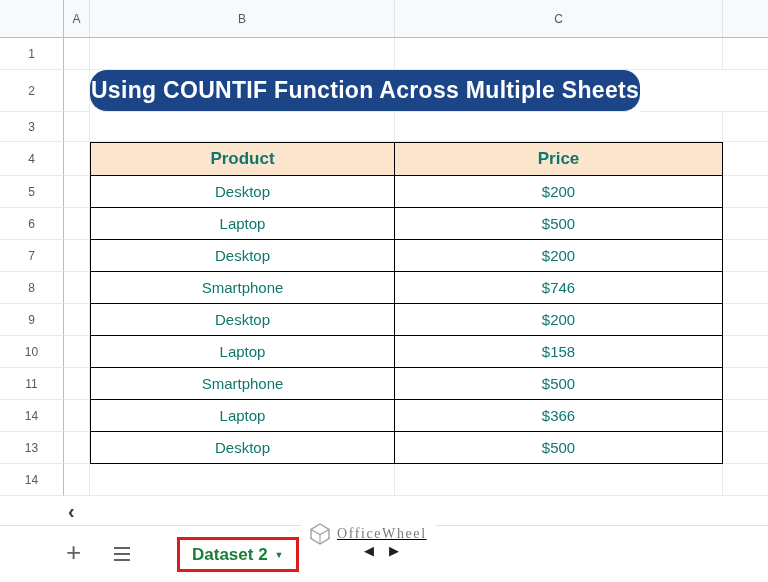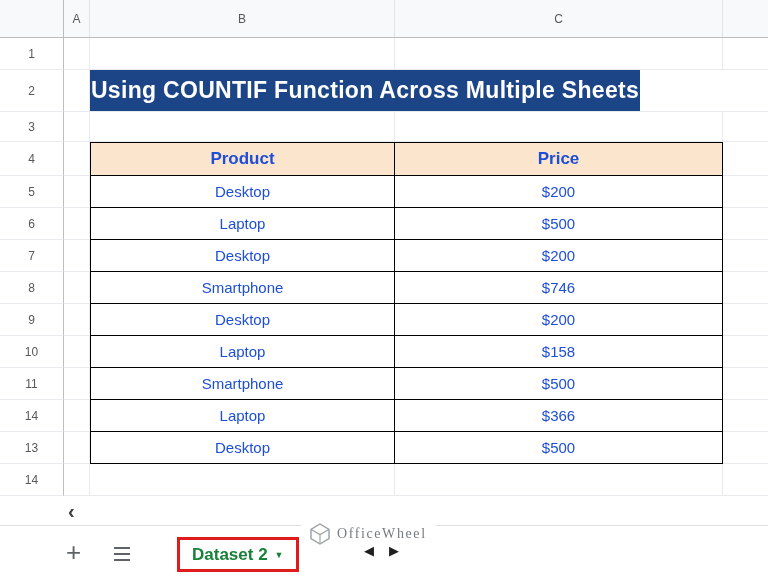--- a/index.html
+++ b/index.html
@@ -16,43 +16,43 @@
   .wRest{flex:1;}
   .last{border-right:none !important;}
 
   
   .row{display:flex;}
   .h30{height:30px;} .h32{height:32px;} .h34{height:34px;} .h42{height:42px;}
   .rh{width:64px;flex:none;display:flex;align-items:center;justify-content:center;font-size:12px;color:#55585c;border-right:1px solid #bdbdbd;border-bottom:1px solid #e8eaed;background:#fff;}
   .c{border-right:1px solid #e8eaed;border-bottom:1px solid #e8eaed;background:#fff;}
 
   
-  .title-cell{width:550px;flex:none;display:flex;align-items:center;justify-content:center;background:#1c4587;color:#fff;font-weight:700;font-size:23px;letter-spacing:.3px;border-bottom:1px solid #e8eaed;}
-
-  
-  .tc{display:flex;align-items:center;justify-content:center;font-size:15px;color:#1d4ed8;border-right:1.5px solid #000;border-bottom:1.5px solid #000;background:#fff;}
+  .title-cell{width:550px;flex:none;display:flex;align-items:center;justify-content:center;background:#1c4587;color:#fff;font-weight:700;font-size:23px;letter-spacing:.3px;border-bottom:1px solid #e8eaed;border-radius:17px;}
+
+  
+  .tc{display:flex;align-items:center;justify-content:center;font-size:15px;color:#0f766e;border-right:1.5px solid #000;border-bottom:1.5px solid #000;background:#fff;}
   .tc.first{border-left:1.5px solid #000;}
   .th{background:#fce5cd;font-weight:700;font-size:17px;border-top:1.5px solid #000;}
 
   
   .scroll-strip{height:30px;display:flex;align-items:center;background:#fff;border-bottom:1px solid #e0e0e0;}
   .scroll-arrow{margin-left:68px;font-size:20px;line-height:1;font-weight:700;color:#3c4043;cursor:pointer;}
 
   
   .tab-bar{position:relative;height:56px;background:#fff;}
   .plus-btn{position:absolute;left:66px;top:13px;font-size:26px;color:#5f6368;line-height:1;cursor:pointer;}
   .menu-btn{position:absolute;left:112px;top:20px;width:20px;height:16px;cursor:pointer;}
   .menu-btn .bar{position:absolute;left:2px;width:16px;height:2px;background:#5f6368;}
   .bar1{top:1px;} .bar2{top:7px;} .bar3{top:13px;}
   .sheet-tab{position:absolute;left:177px;top:11px;height:35px;display:flex;align-items:center;gap:7px;padding:0 12px;border:3px solid #e01b1b;background:transparent;z-index:6;cursor:pointer;}
   .tab-label{color:#188038;font-weight:700;font-size:17px;white-space:nowrap;}
   .tab-caret{color:#188038;font-size:9px;}
 
   
-  .watermark{position:absolute;left:301px;top:517px;height:33px;display:flex;align-items:center;gap:7px;padding:0 9px;background:rgba(255,255,255,.93);z-index:5;}
+  .watermark{position:absolute;left:301px;top:517px;height:33px;display:flex;align-items:center;gap:7px;padding:0 9px;background:rgba(255,255,255,.93);z-index:5;text-decoration:underline;}
   .wm-text{font-family:"Liberation Serif",serif;font-size:14px;letter-spacing:1.6px;color:#767b80;white-space:nowrap;}
   .nav-arrow{position:absolute;z-index:7;font-size:13px;color:#1f1f1f;cursor:pointer;}
   .nav-prev{left:364px;top:543px;}
   .nav-next{left:389px;top:543px;}
 </style>
 </head>
 <body>
 
 <div class="screen">
 

